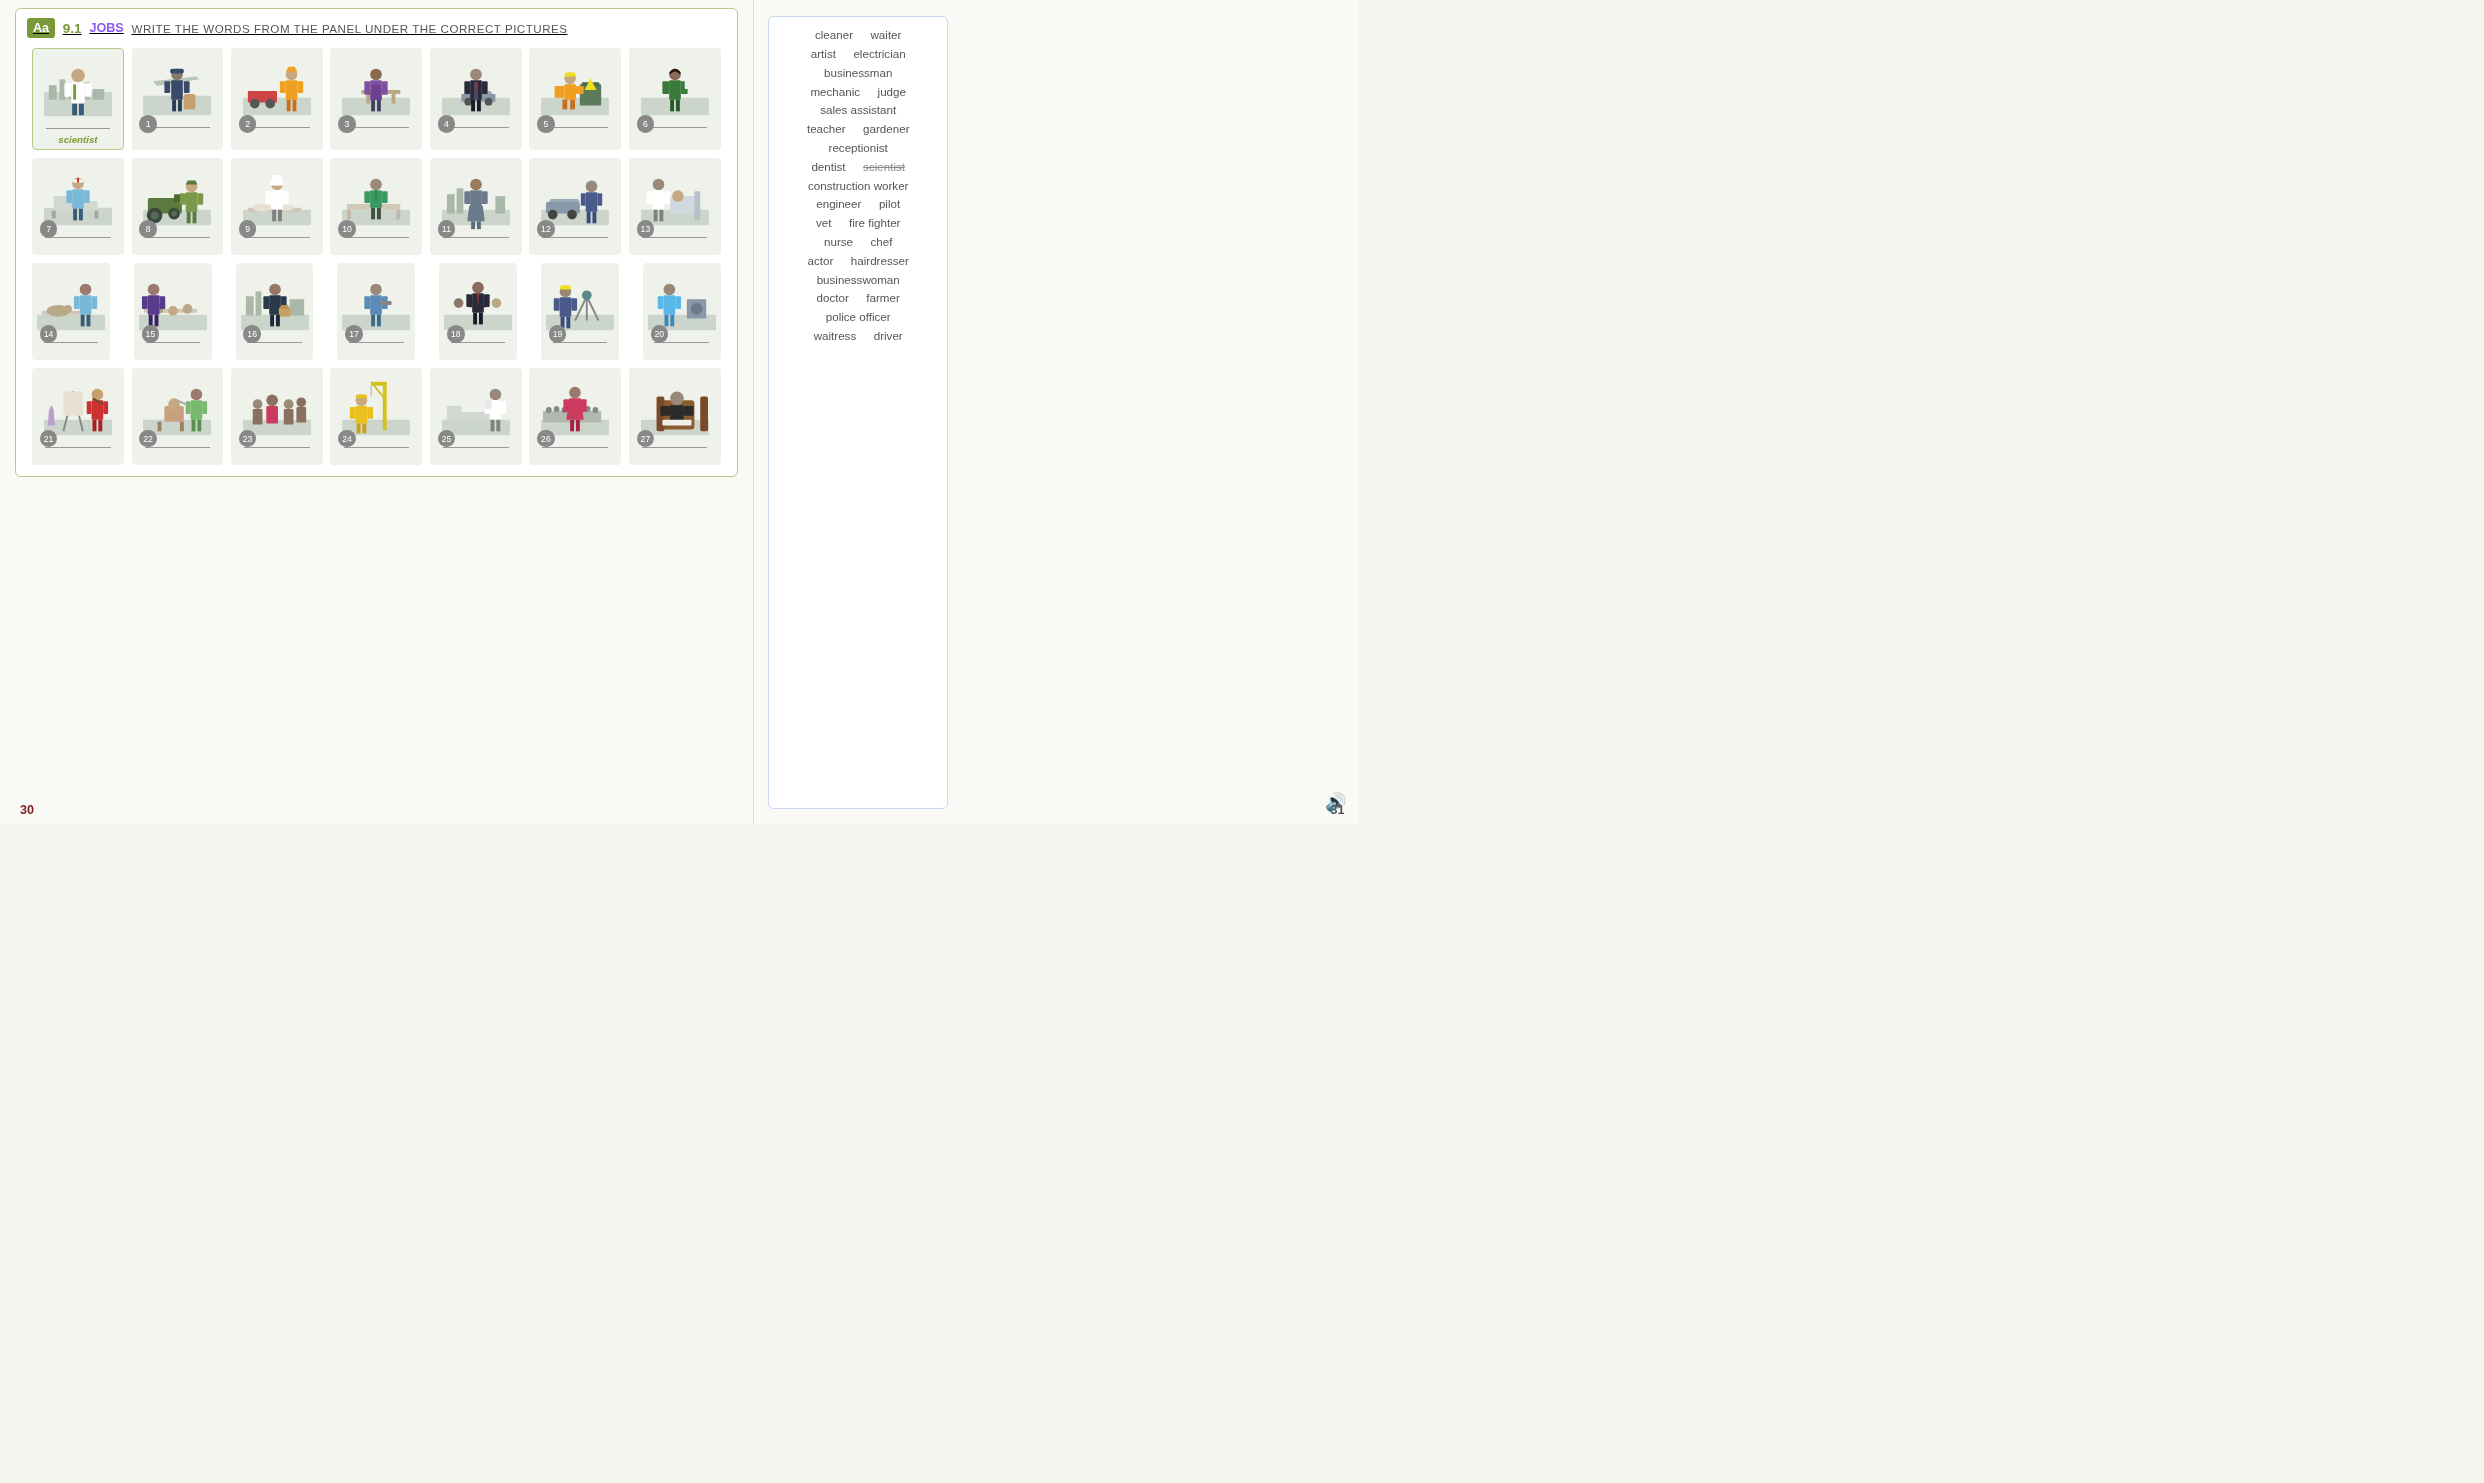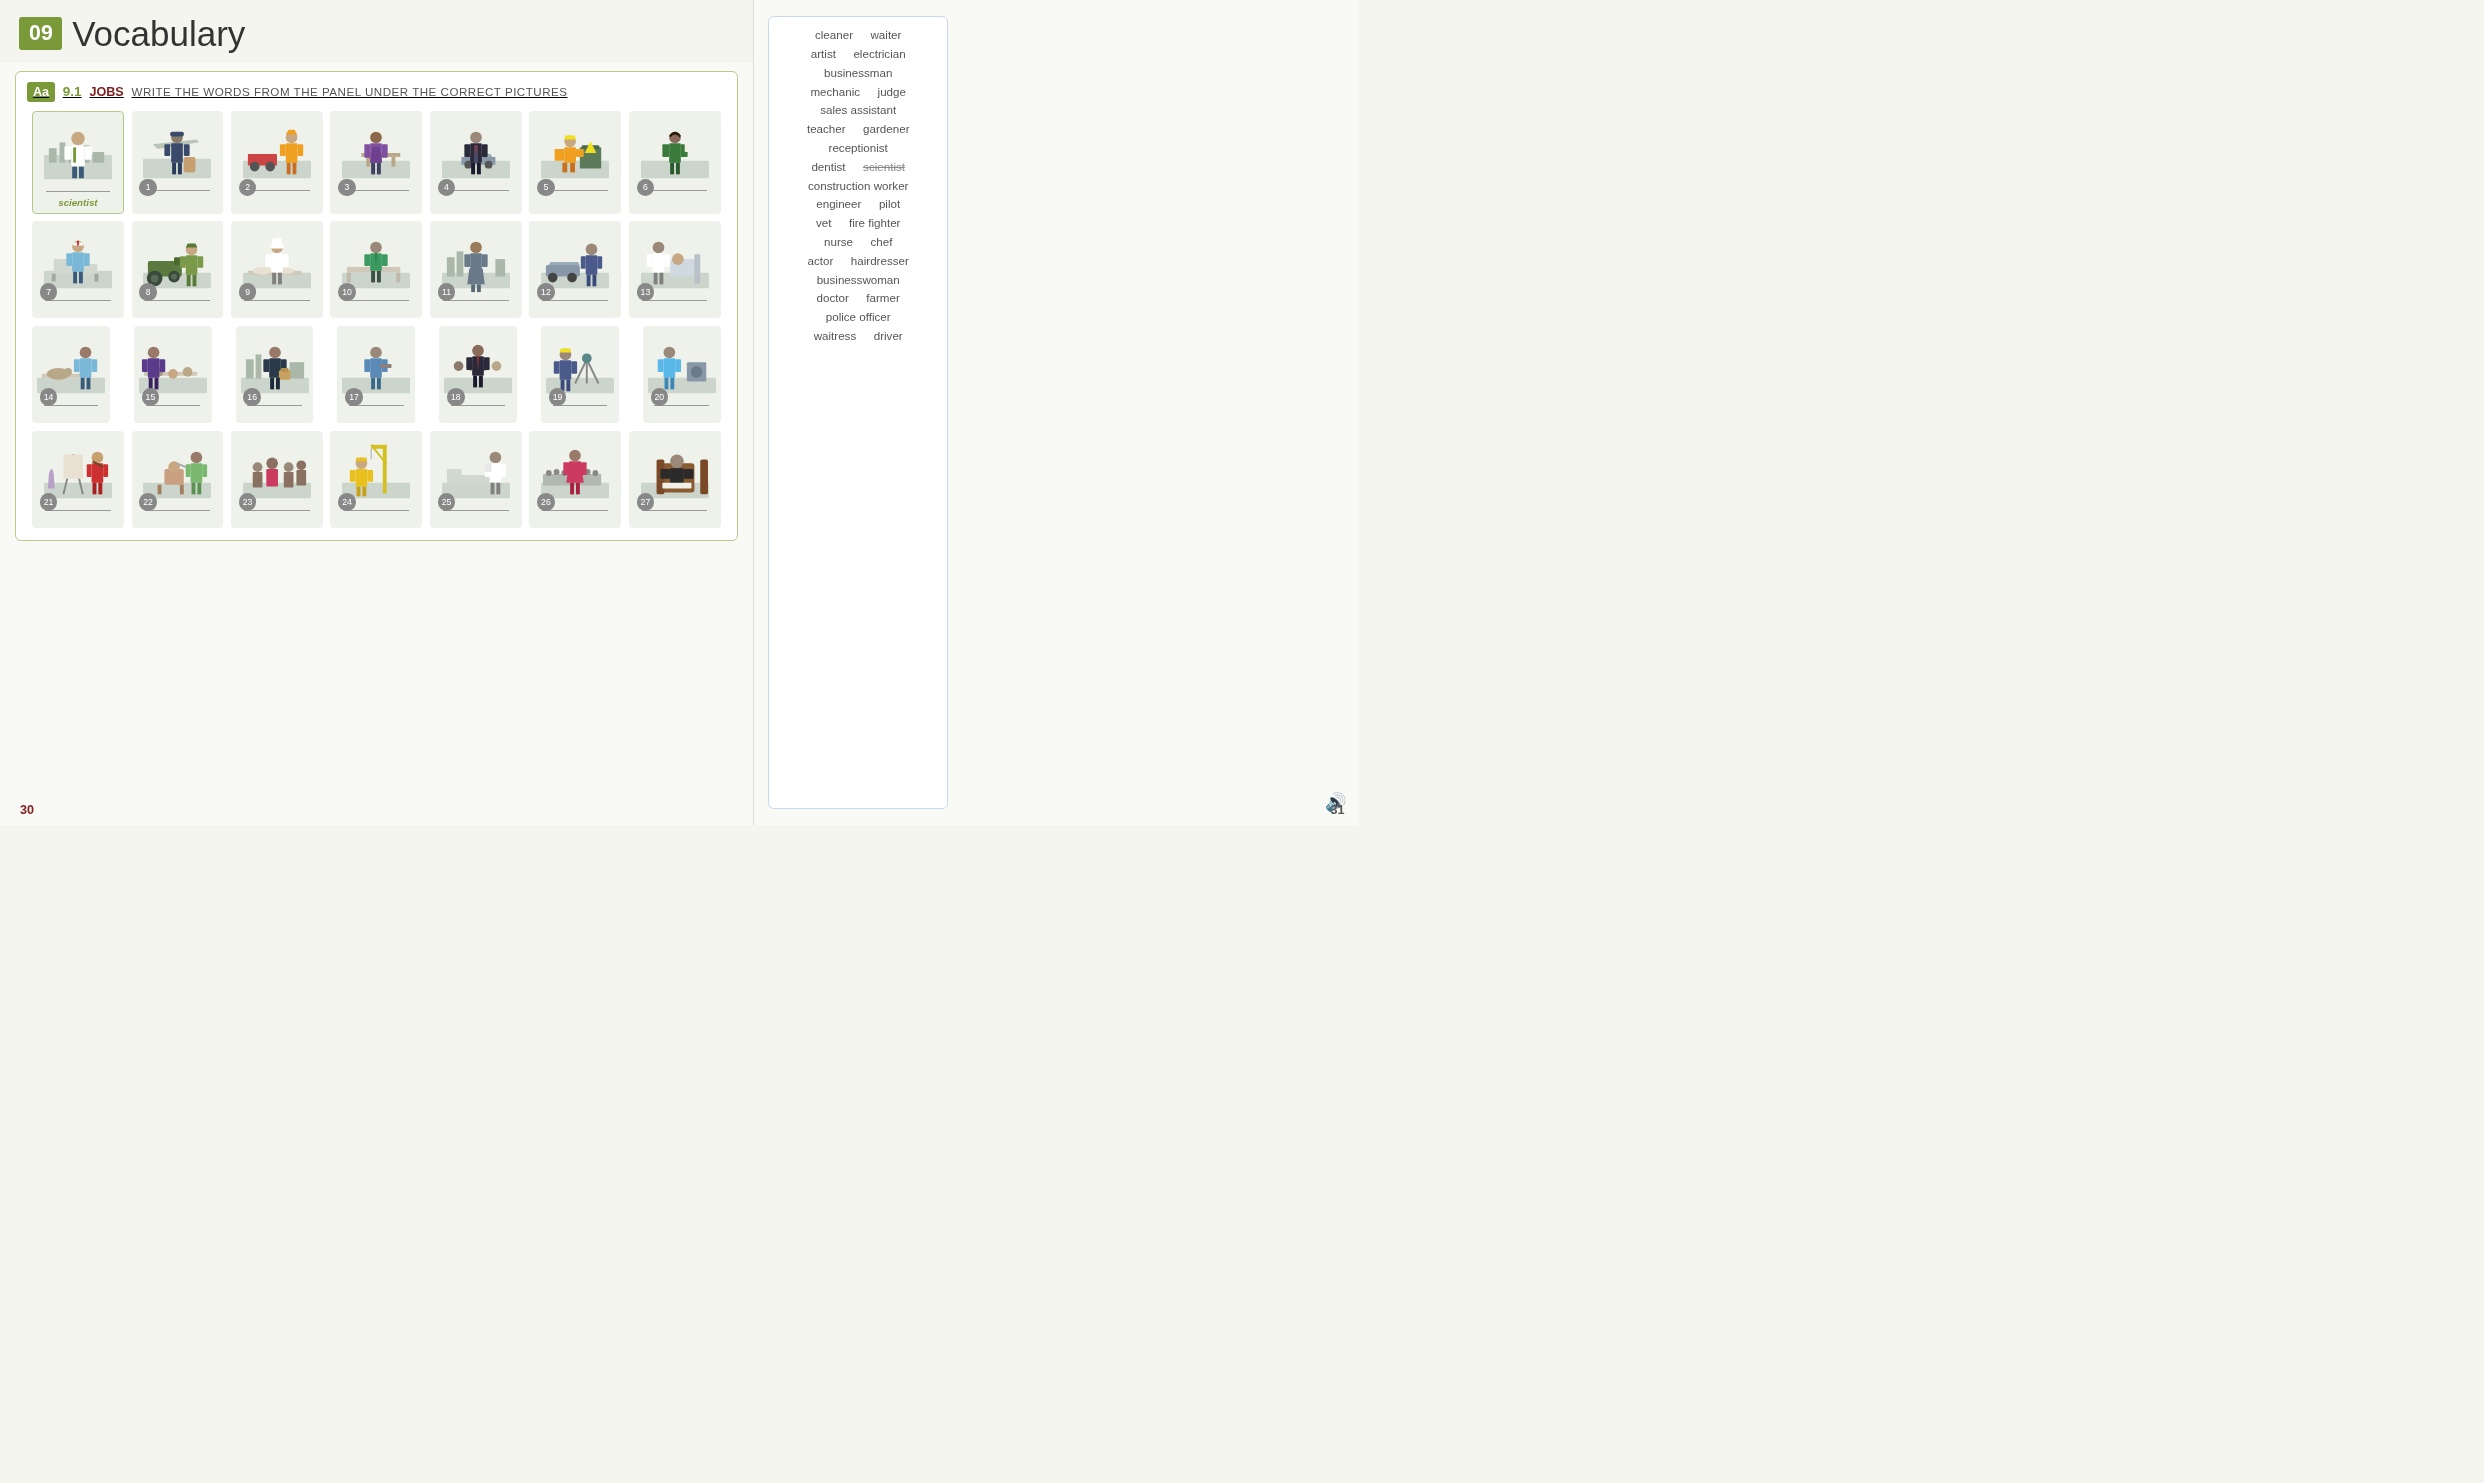--- a/index.html
+++ b/index.html
@@ -88,21 +88,21 @@
 
     .activity-number {
       color: #7a9a3a;
       font-weight: bold;
       font-size: 13.6px;
     }
 
     .activity-title {
       font-weight: bold;
       font-size: 12.6px;
-      color: #7f1d1d;
+      color: #8b5cf6;
       text-transform: uppercase;
     }
 
     .activity-instruction {
       font-size: 11.6px;
       color: #555;
       text-transform: uppercase;
       letter-spacing: 0.5px;
     }
 
@@ -235,24 +235,20 @@
       color: #f0a030;
       font-size: 17.5px;
     }
   </style>
 </head>
 <body>
 
 <div class="page-container">
 
   <div class="left-page">
-    <div class="page-header">
-      <div class="chapter-number-box">09</div>
-      <div class="chapter-title">Vocabulary</div>
-    </div>
 
     <div class="activity-section">
       <div class="activity-header">
         <div class="aa-box">Aa</div>
         <span class="activity-number">9.1</span>
         <span class="activity-title">JOBS</span>
         <span class="activity-instruction">WRITE THE WORDS FROM THE PANEL UNDER THE CORRECT PICTURES</span>
       </div>
 
       <div class="images-grid">

